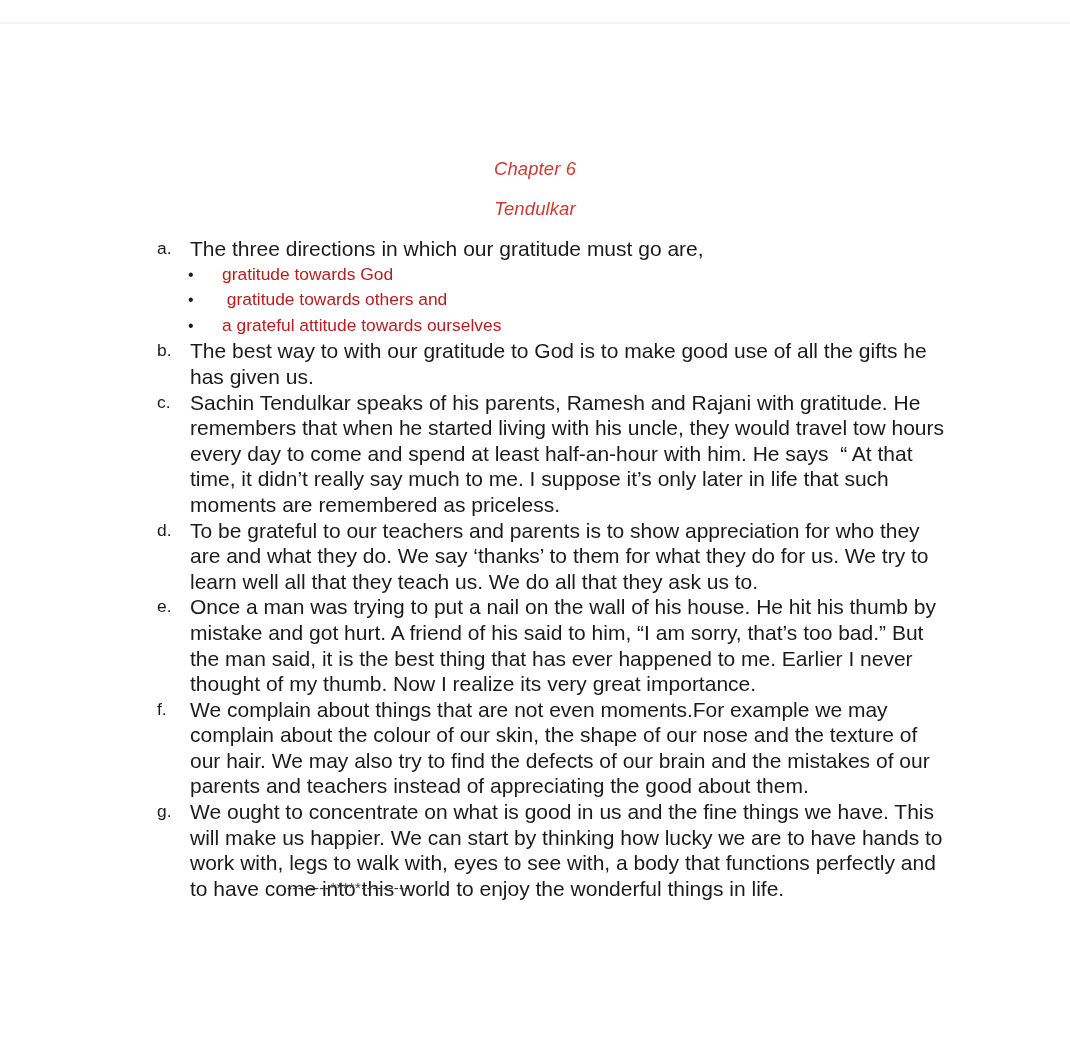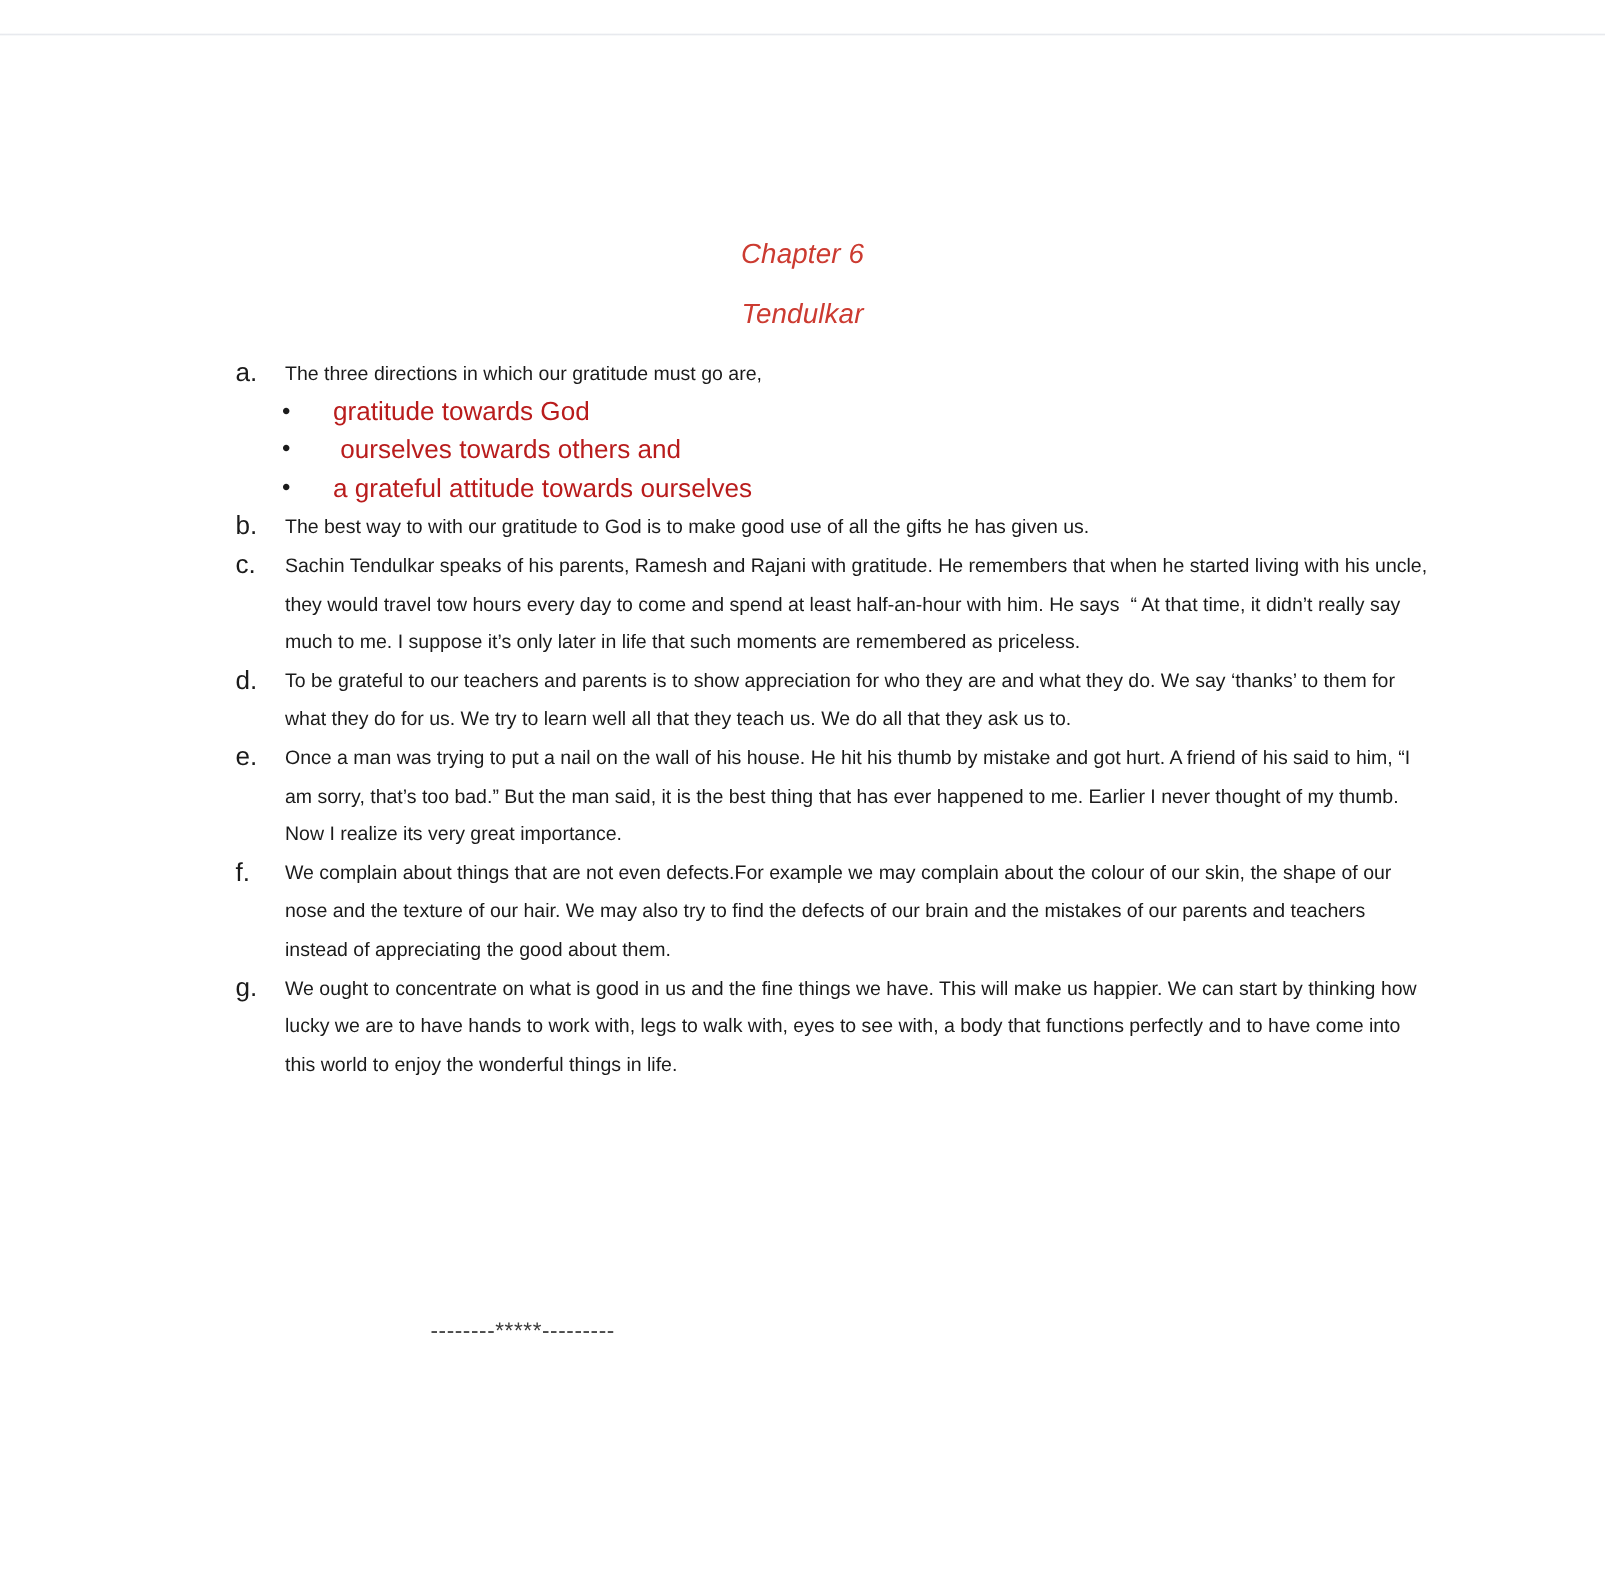--- a/index.html
+++ b/index.html
@@ -77,21 +77,21 @@
     flex: 0 0 auto;
     width: 33px;
     color: #1b1b1b;
     font-size: 17.4px;
     line-height: 25.6px;
   }
 
   .alpha-text {
     flex: 1 1 auto;
     color: #1b1b1b;
-    font-size: 13px;
+    font-size: 21px;
     line-height: 25.6px;
     white-space: pre-wrap;
   }
 
   .bullet-list {
     margin: 0;
     padding: 0;
   }
 
   .bullet-item {
@@ -151,21 +151,21 @@
         <span class="alpha-marker">a.</span>
         <span class="alpha-text">The three directions in which our gratitude must go are,</span>
       </div>
       <div class="bullet-list">
         <div class="bullet-item">
           <span class="bullet-dot">•</span>
           <span class="bullet-text">gratitude towards God</span>
         </div>
         <div class="bullet-item">
           <span class="bullet-dot">•</span>
-          <span class="bullet-text"> ourselves towards others and</span>
+          <span class="bullet-text"> gratitude towards others and</span>
         </div>
         <div class="bullet-item">
           <span class="bullet-dot">•</span>
           <span class="bullet-text">a grateful attitude towards ourselves</span>
         </div>
       </div>
 
       <div class="alpha-item">
         <span class="alpha-marker">b.</span>
         <span class="alpha-text">The best way to with our gratitude to God is to make good use of all the gifts he has given us.</span>
@@ -181,21 +181,21 @@
         <span class="alpha-text">To be grateful to our teachers and parents is to show appreciation for who they are and what they do. We say ‘thanks’ to them for what they do for us. We try to learn well all that they teach us. We do all that they ask us to.</span>
       </div>
 
       <div class="alpha-item">
         <span class="alpha-marker">e.</span>
         <span class="alpha-text">Once a man was trying to put a nail on the wall of his house. He hit his thumb by mistake and got hurt. A friend of his said to him, “I am sorry, that’s too bad.” But the man said, it is the best thing that has ever happened to me. Earlier I never thought of my thumb. Now I realize its very great importance.</span>
       </div>
 
       <div class="alpha-item">
         <span class="alpha-marker">f.</span>
-        <span class="alpha-text">We complain about things that are not even defects.For example we may complain about the colour of our skin, the shape of our nose and the texture of our hair. We may also try to find the defects of our brain and the mistakes of our parents and teachers instead of appreciating the good about them.</span>
+        <span class="alpha-text">We complain about things that are not even moments.For example we may complain about the colour of our skin, the shape of our nose and the texture of our hair. We may also try to find the defects of our brain and the mistakes of our parents and teachers instead of appreciating the good about them.</span>
       </div>
 
       <div class="alpha-item">
         <span class="alpha-marker">g.</span>
         <span class="alpha-text">We ought to concentrate on what is good in us and the fine things we have. This will make us happier. We can start by thinking how lucky we are to have hands to work with, legs to walk with, eyes to see with, a body that functions perfectly and to have come into this world to enjoy the wonderful things in life.</span>
       </div>
 
     </div>
 
     <div class="footer-rule">--------*****---------</div>

